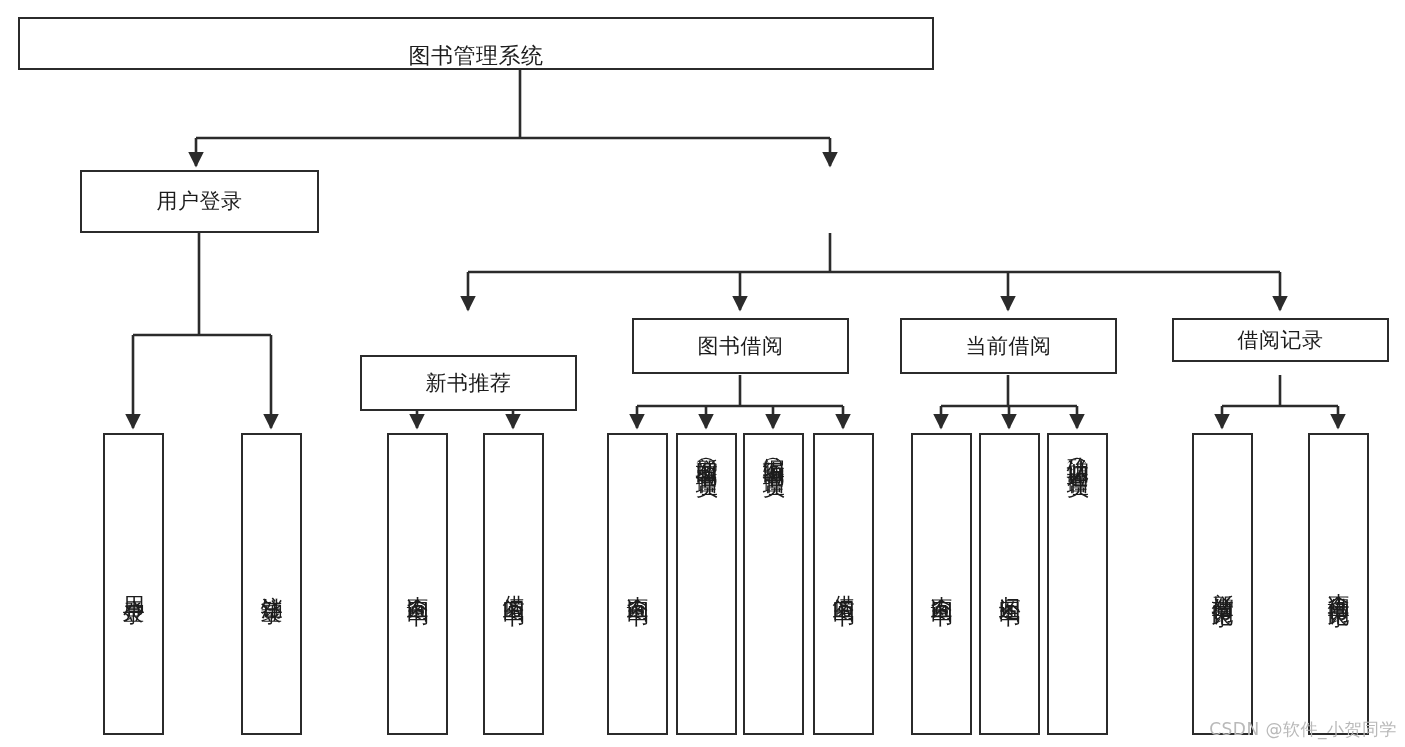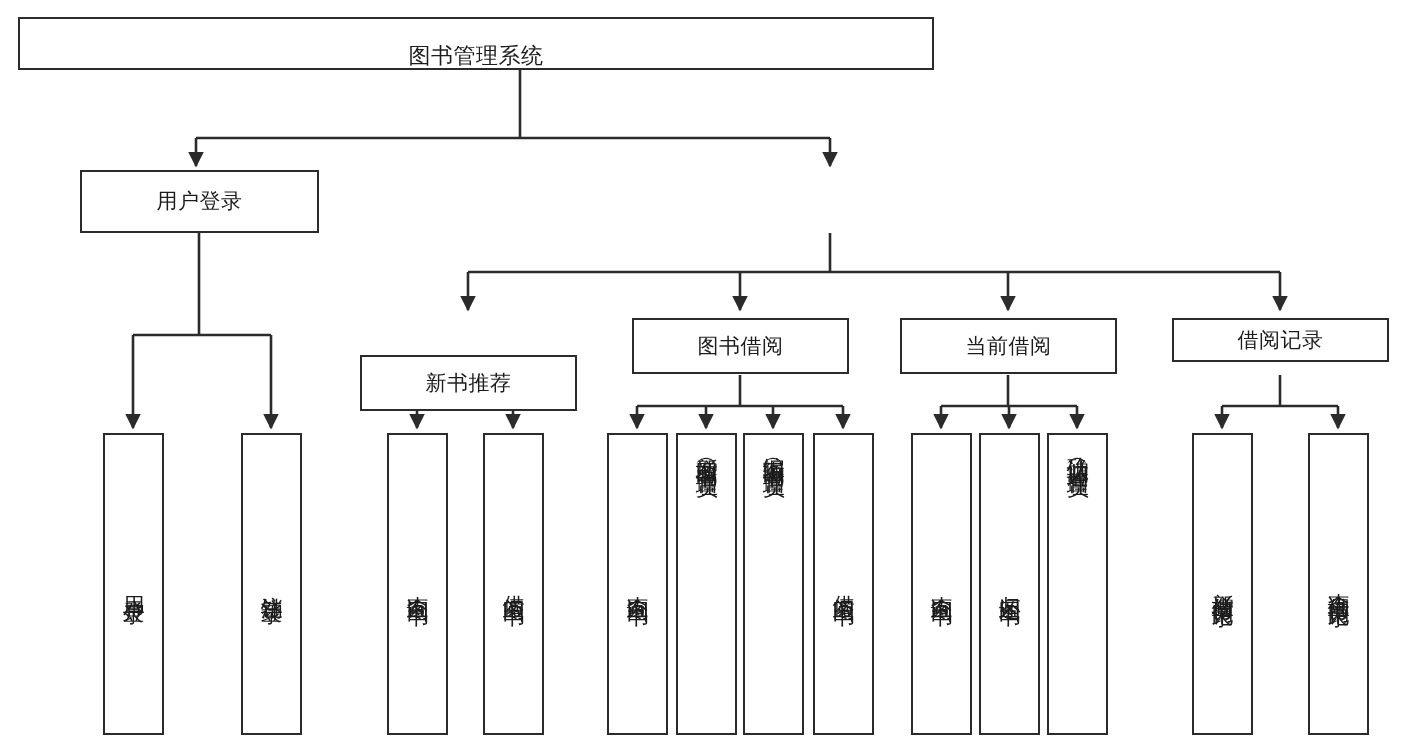--- a/index.html
+++ b/index.html
@@ -204,14 +204,15 @@
   </div>
 
   <div class="node vert centered" style="left:1192px; top:433px; width:61px; height:302px;">
     <span class="node-label">新增借阅记录</span>
   </div>
 
   <div class="node vert centered" style="left:1308px; top:433px; width:61px; height:302px;">
     <span class="node-label">查询借阅记录</span>
   </div>
 
+  <div id="watermark">CSDN @软件_小贺同学</div>
 
 </div>
 
 </body></html>

